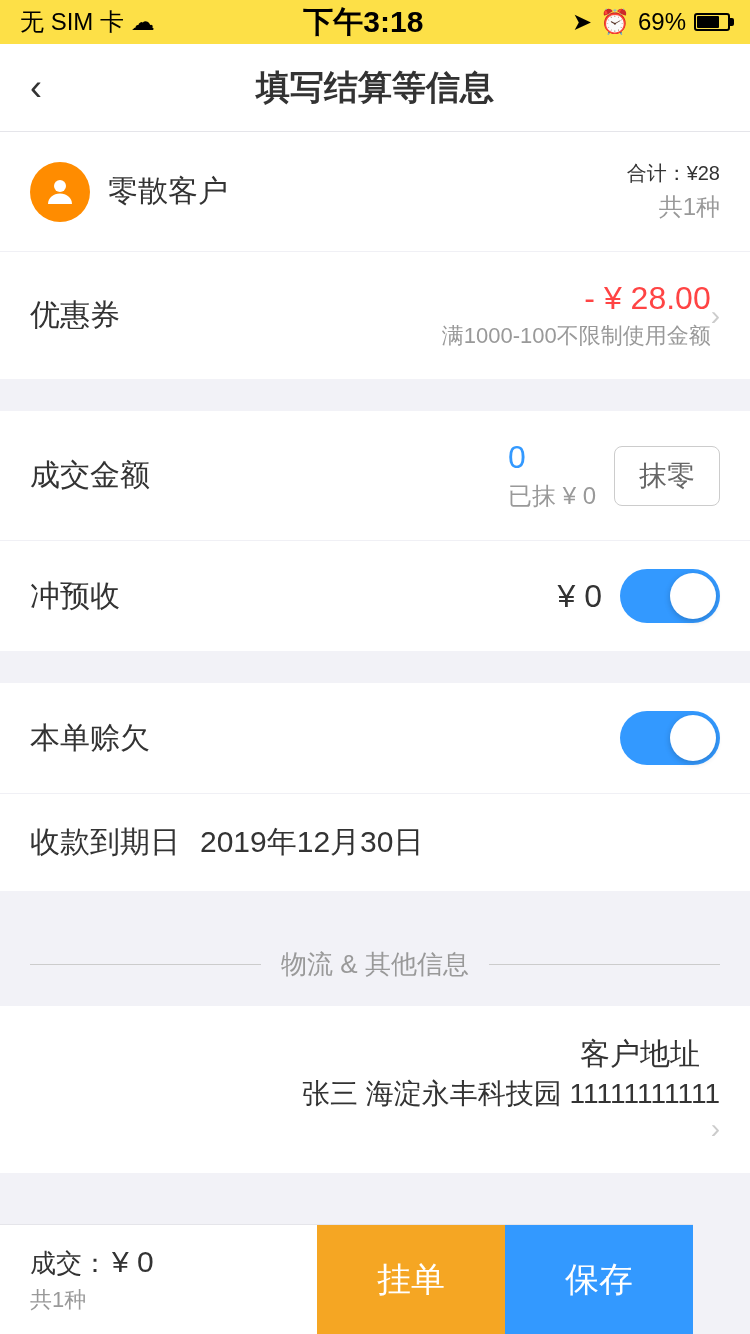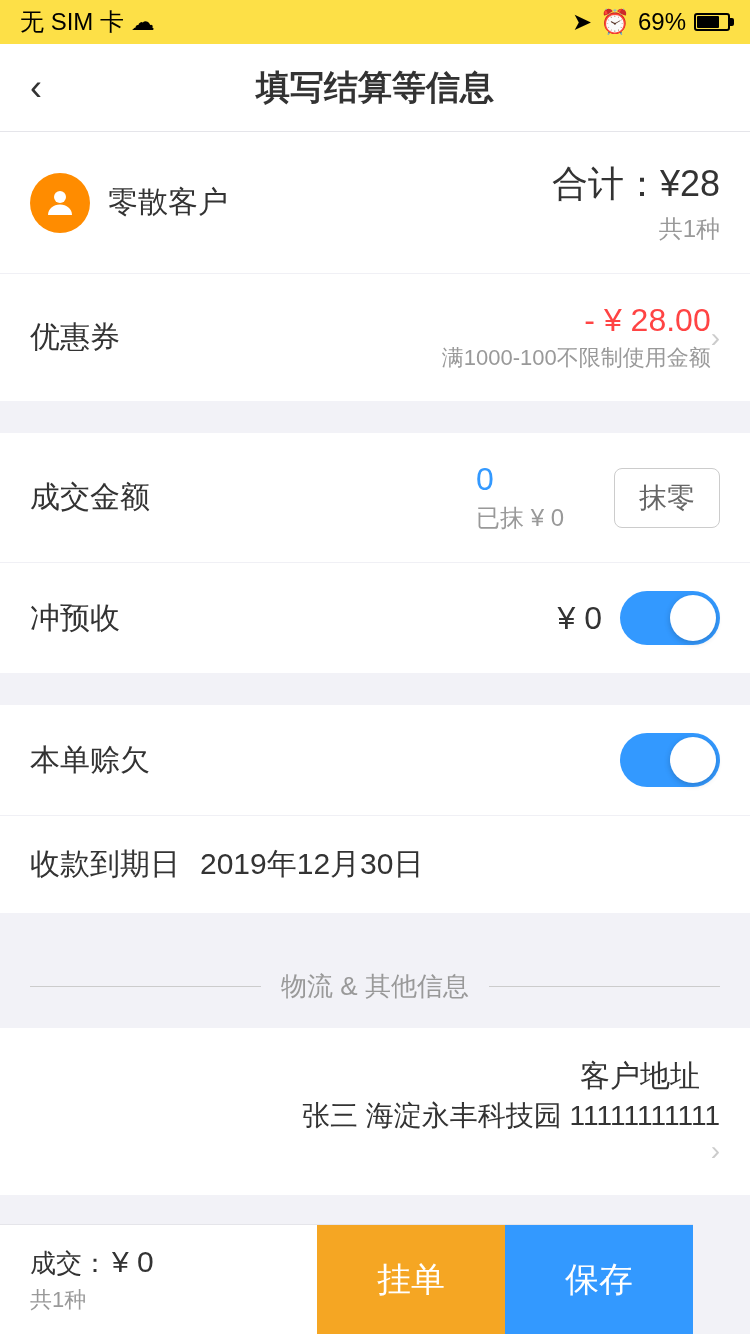--- a/index.html
+++ b/index.html
@@ -105,21 +105,21 @@
       height: 60px;
       background: #ff8c00;
       border-radius: 50%;
       display: flex;
       align-items: center;
       justify-content: center;
     }
     .customer-avatar svg { width: 36px; height: 36px; fill: #fff; }
     .customer-name { font-size: 30px; color: #333; }
     .customer-right { text-align: right; }
-    .total-amount { font-size: 36px; color: #333; margin-left: 25px; }
+    .total-amount { font-size: 20px; color: #333; margin-left: 25px; }
     .total-count { font-size: 24px; color: #999; margin-top: 4px; }
 
     
     .coupon-row {
       display: flex;
       align-items: center;
       justify-content: space-between;
       padding: 28px 30px;
       background: #fff;
       border-top: 1px solid #f0f0f5;
@@ -163,21 +163,20 @@
 
     
     .round-btn {
       border: 1.5px solid #ccc;
       border-radius: 8px;
       padding: 10px 24px;
       font-size: 28px;
       color: #666;
       background: #fff;
       cursor: pointer;
-      margin-left: 32px;
     }
 
     
     .toggle-switch {
       width: 100px;
       height: 54px;
       border-radius: 27px;
       background: #3399ff;
       position: relative;
       cursor: pointer;
@@ -300,20 +299,21 @@
       cursor: pointer;
     }
   </style>
 </head>
 <body>
 
 <div class="status-bar">
   <div class="status-left">
     <span>无 SIM 卡  ☁</span>
   </div>
+  <div class="status-center">下午3:18</div>
   <div class="status-right">
     <span>➤</span>
     <span>⏰</span>
     <span>69%</span>
     <span class="battery-icon">
       <span class="battery-fill"></span>
     </span>
   </div>
 </div>
 

